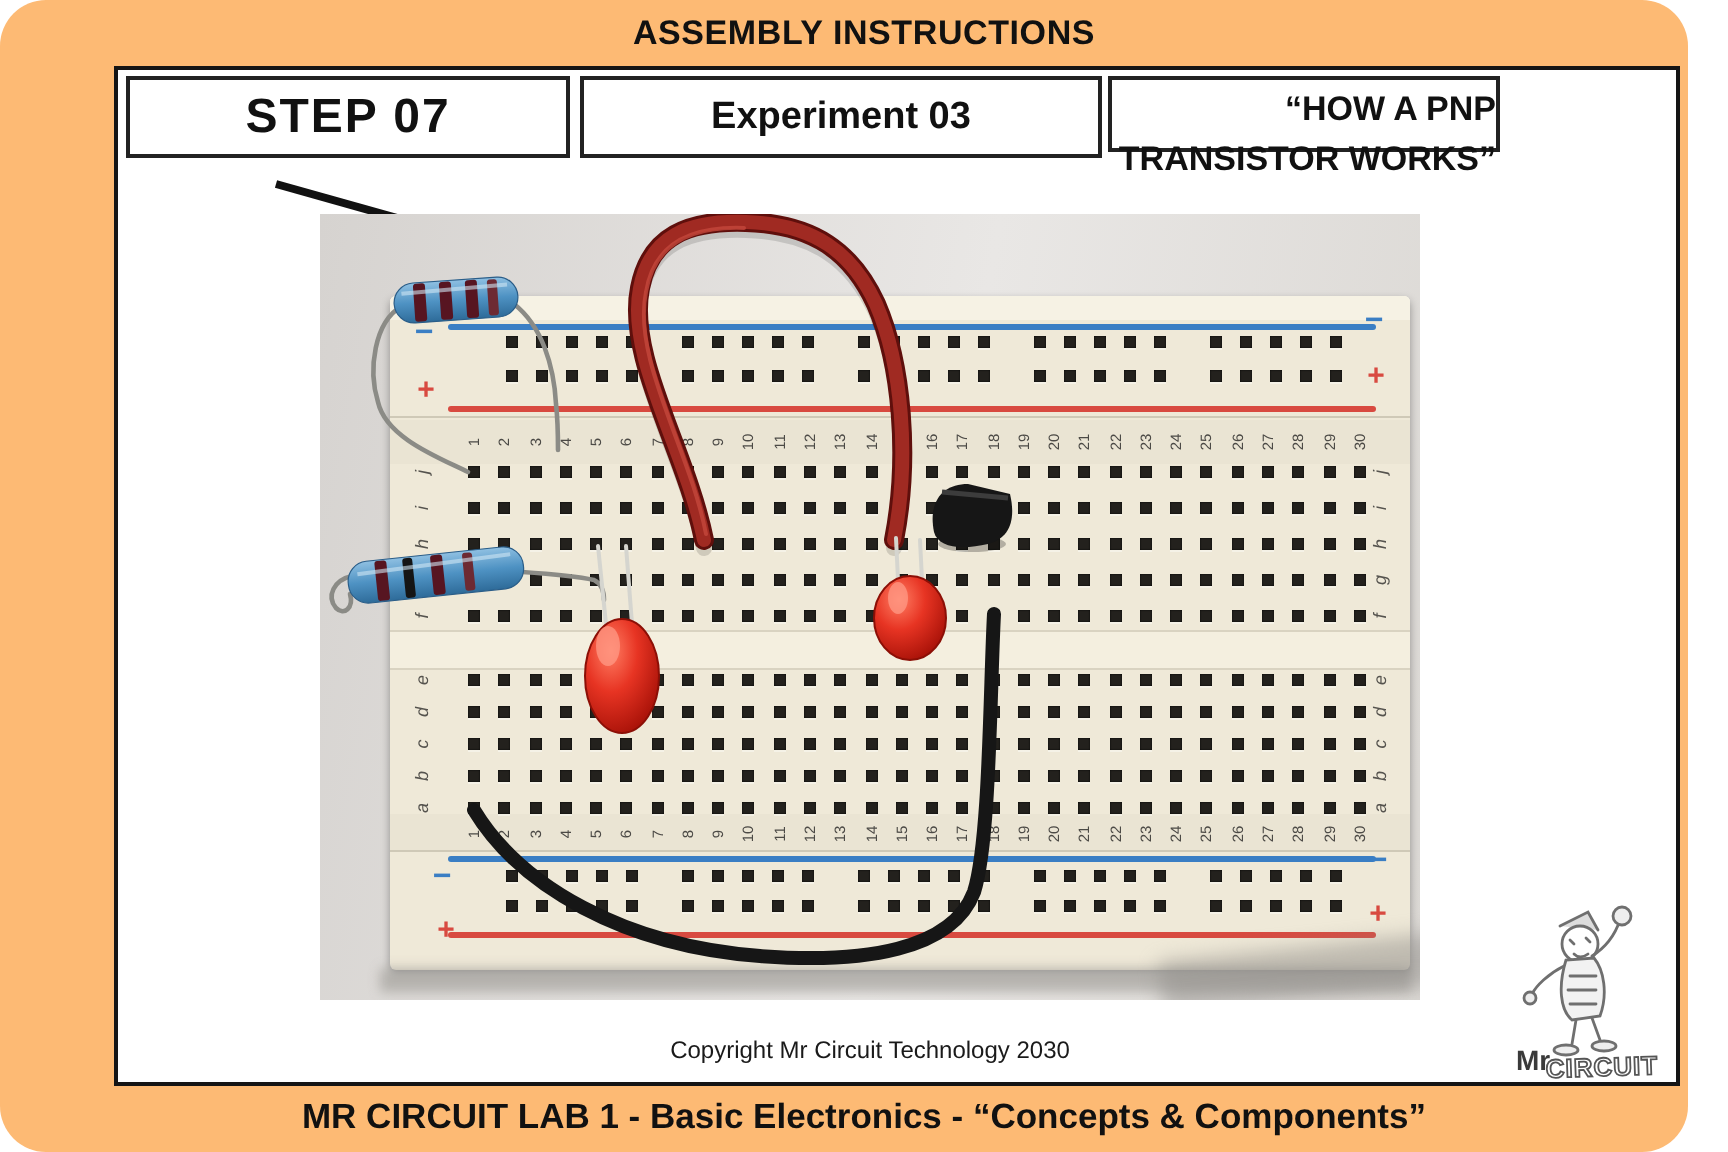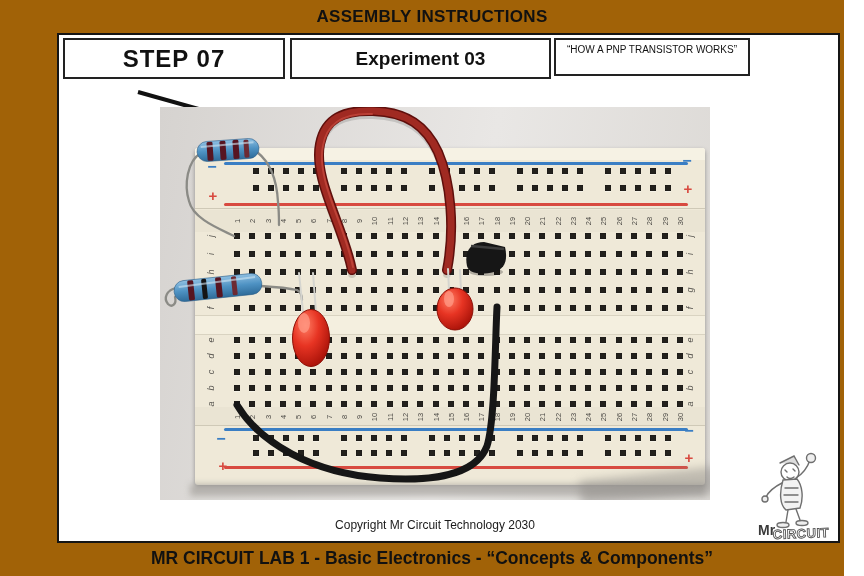--- a/index.html
+++ b/index.html
@@ -1,26 +1,26 @@
 <!DOCTYPE html>
 <html><head>
 <meta charset="utf-8">
 <style>
   html,body{margin:0;padding:0;background:#ffffff;}
-  .page{position:relative;width:844px;height:576px;overflow:hidden;background:#a16207;
-        font-family:"Liberation Sans", sans-serif;color:#111;}
+  .page{position:relative;width:844px;height:576px;overflow:hidden;background:#fdba74;
+        font-family:"Liberation Sans", sans-serif;color:#111;border-radius:23px;}
   .abs{position:absolute;}
 
   .main-title{top:7px;left:0;width:864px;text-align:center;font-size:17px;font-weight:bold;letter-spacing:.3px;}
   .outer-box{left:57px;top:33px;width:779px;height:506px;border:2px solid #151515;background:#fff;}
 
   .hdr-box{position:absolute;border:2px solid #222;background:#fff;text-align:center;}
   .step-box{left:63px;top:38px;width:218px;height:37px;font-size:24px;font-weight:bold;line-height:37px;letter-spacing:1px;}
   .exp-box{left:290px;top:38px;width:257px;height:37px;font-size:19px;font-weight:bold;line-height:37px;}
-  .topic-box{left:554px;top:38px;width:196px;height:38px;font-size:10px;font-weight:normal;line-height:1.45;padding-top:3px;box-sizing:border-box;}
+  .topic-box{left:554px;top:38px;width:196px;height:38px;font-size:17px;font-weight:bold;line-height:1.45;padding-top:3px;box-sizing:border-box;text-align:right;}
 
   .instruction{left:150px;top:84px;width:570px;text-align:center;font-size:16.5px;color:#111;}
   .instruction b{font-weight:bold;}
 
   .photo{left:160px;top:107px;width:550px;height:393px;overflow:hidden;
          background:linear-gradient(100deg,#d6d3d0 0%,#e9e7e5 55%,#dbd8d4 100%);}
   .board-body{position:absolute;left:35px;top:41px;width:510px;height:337px;background:var(--board,#efe9d8);
               border-radius:3px;box-shadow:0 2px 4px rgba(0,0,0,.35), inset 0 1px 0 #fbf8ee;}
   .board-sheen{position:absolute;left:35px;top:41px;width:510px;height:12px;background:#f6f2e4;border-radius:3px 3px 0 0;}
   .num-strip{position:absolute;left:35px;width:510px;background:#eae4d3;}

